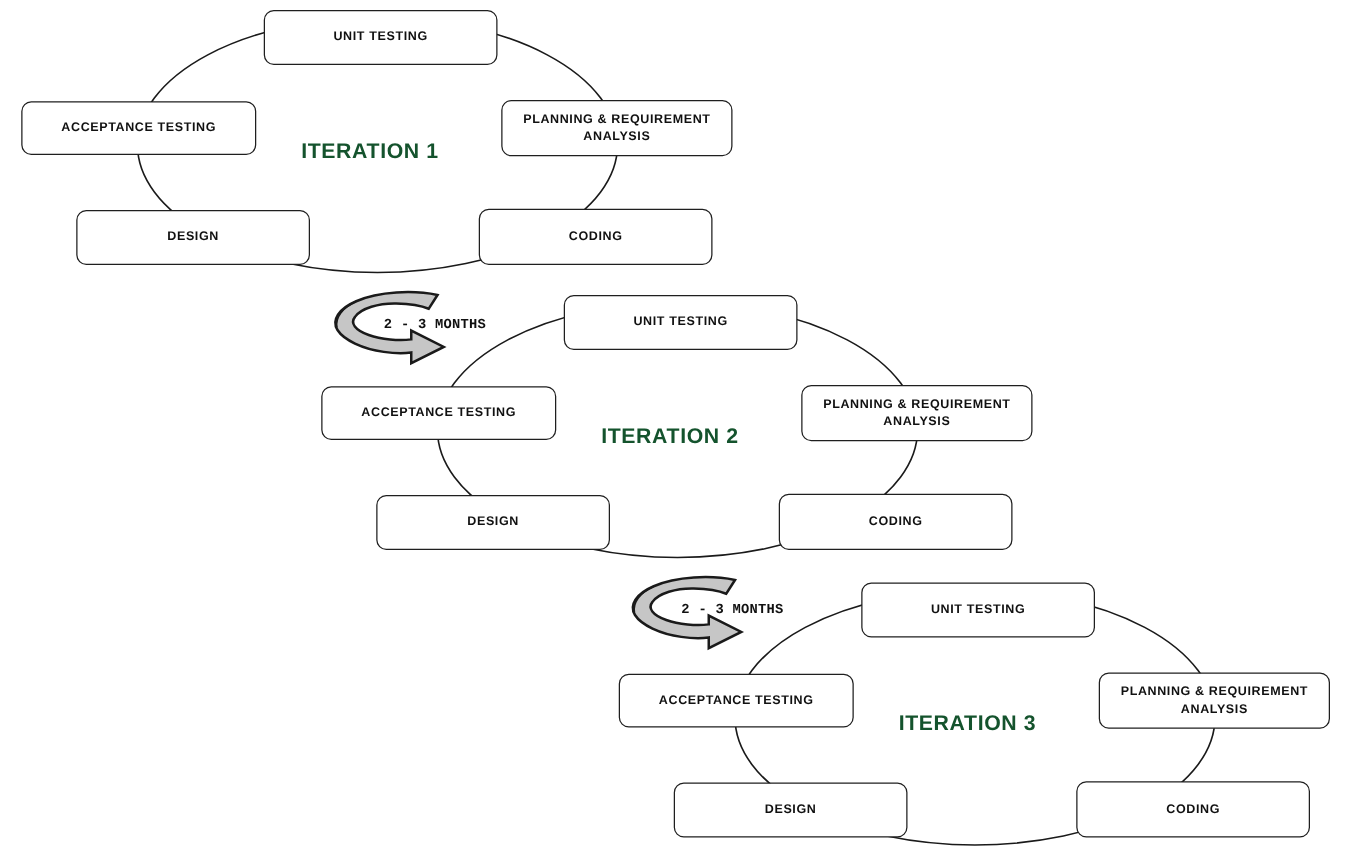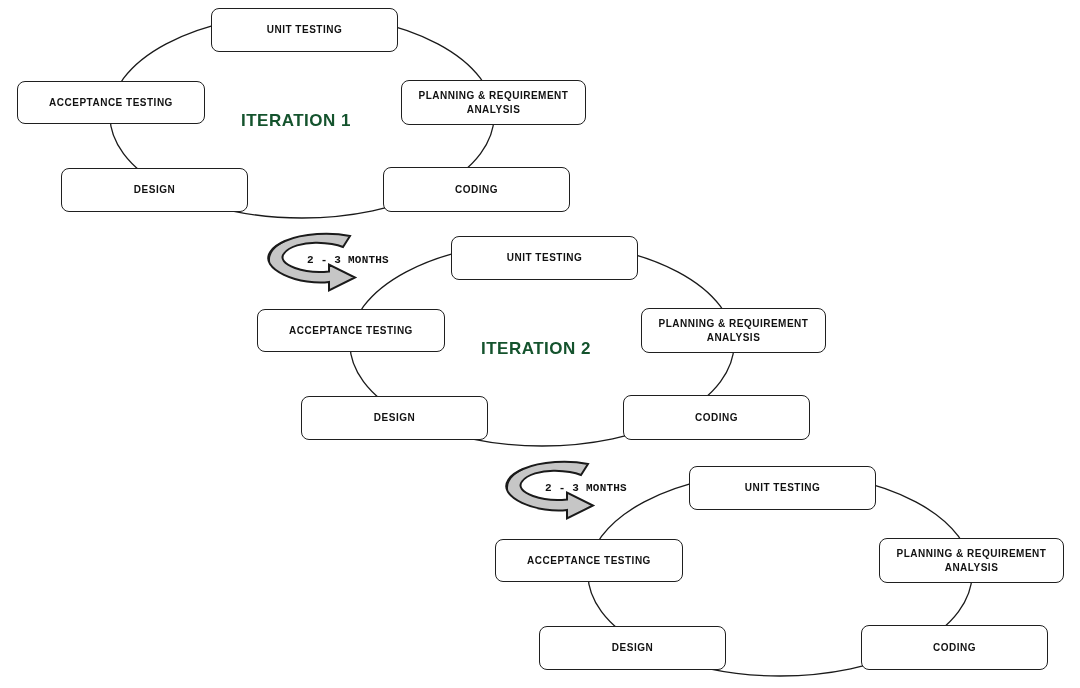--- a/index.html
+++ b/index.html
@@ -82,14 +82,15 @@
   <div class="stage-box" style="left:623px;top:395px;width:187px;height:45px;">CODING</div>
   <div class="iter-title" style="left:426px;top:339px;">ITERATION 2</div>
 
   <div class="arrow-label" style="left:538px;top:482px;">2 - 3 MONTHS</div>
 
   <div class="stage-box" style="left:689px;top:466px;width:187px;height:44px;">UNIT TESTING</div>
   <div class="stage-box" style="left:495px;top:539px;width:188px;height:43px;">ACCEPTANCE TESTING</div>
   <div class="stage-box" style="left:879px;top:538px;width:185px;height:45px;">PLANNING &amp; REQUIREMENT ANALYSIS</div>
   <div class="stage-box" style="left:539px;top:626px;width:187px;height:44px;">DESIGN</div>
   <div class="stage-box" style="left:861px;top:625px;width:187px;height:45px;">CODING</div>
+  <div class="iter-title" style="left:664px;top:569px;">ITERATION 3</div>
 
 </div>
 
 </body></html>

